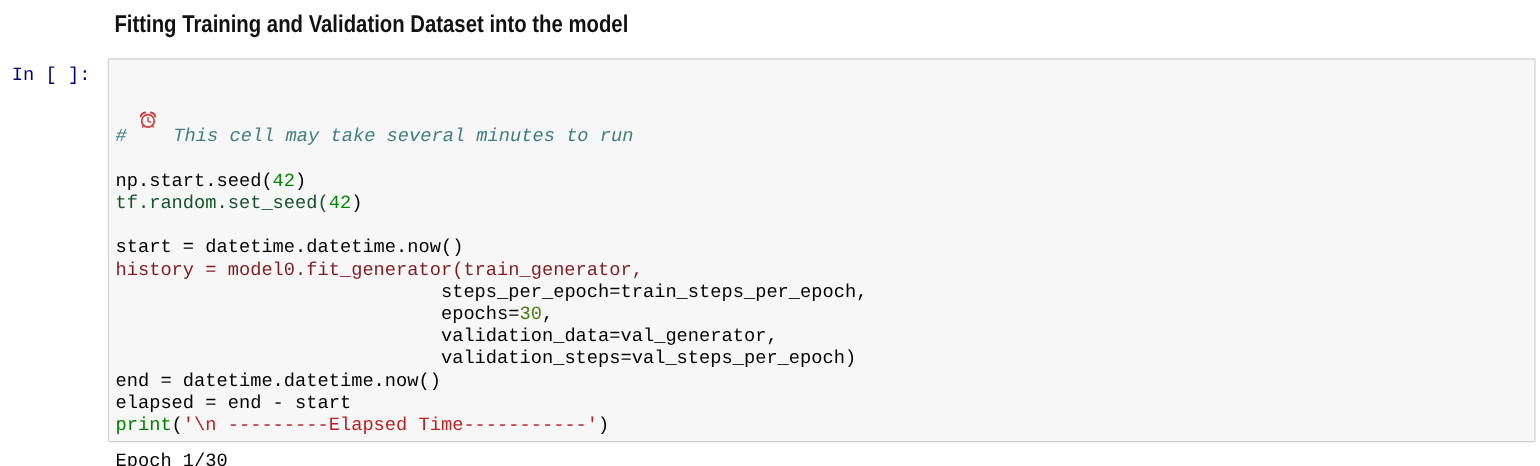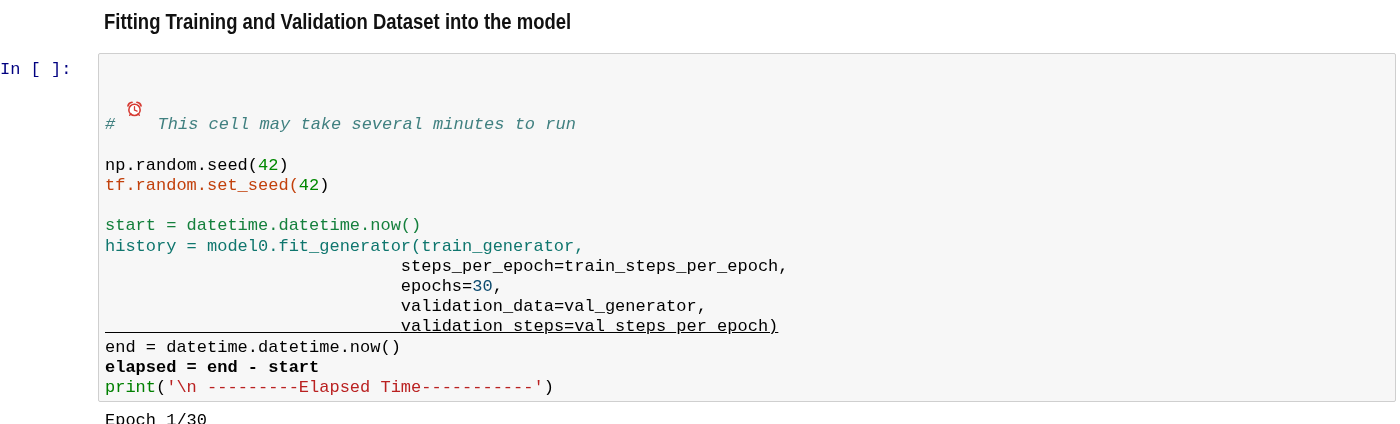--- a/index.html
+++ b/index.html
@@ -10,21 +10,21 @@
   .heading {
     position:absolute; left:104px; top:10px; margin:0;
     font-family:"Liberation Sans", sans-serif;
     font-size:22px; font-weight:bold; color:#111111;
     white-space:nowrap; line-height:24px;
     transform:scaleX(0.84); transform-origin:left top;
     letter-spacing:0px;
   }
   .prompt {
     position:absolute; left:0; top:60px; width:93px;
-    text-align:left;
+    text-align:center;
     font-family:"Liberation Mono","DejaVu Sans Mono", monospace;
     font-size:17px; line-height:20.2px; color:#000080;
     white-space:pre;
   }
   .cell {
     position:absolute; left:98px; top:53px; width:1298px;
     box-sizing:border-box;
     background:#f7f7f7; border:1px solid #cfcfcf; border-radius:2px;
     padding:6px 0 3px 6px;
   }
@@ -62,28 +62,28 @@
         <div class="cm-line"><span class="tok-com" style="color: rgb(64, 128, 128);"># </span><span class="inline-icon">
   <svg viewBox="0 0 24 24" width="17" height="17" xmlns="http://www.w3.org/2000/svg">
     <path d="M8.5,3.2 A6.5,6.5 0 0 0 2.8,8.4" fill="none" stroke="#d63a32" stroke-width="2.4" stroke-linecap="round"></path>
     <path d="M15.5,3.2 A6.5,6.5 0 0 1 21.2,8.4" fill="none" stroke="#d63a32" stroke-width="2.4" stroke-linecap="round"></path>
     <circle cx="12" cy="14" r="8" fill="#ffffff" stroke="#d63a32" stroke-width="2.2"></circle>
     <polyline points="12,9.5 12,14.3 15.6,15.8" fill="none" stroke="#d63a32" stroke-width="1.8" stroke-linecap="round"></polyline>
     <path d="M5.2,21.6 L7,19.6 M18.8,21.6 L17,19.6" fill="none" stroke="#d63a32" stroke-width="2" stroke-linecap="round"></path>
   </svg>
 </span><span class="tok-com" style="color: rgb(64, 128, 128); margin-top: 35px;"> This cell may take several minutes to run</span></div>
         <div class="cm-line"></div>
-        <div class="cm-line"><span style="color: rgb(0, 0, 0);">np.random.seed(</span><span style="color: rgb(0, 136, 0);">42</span><span style="color: rgb(0, 0, 0);">)</span></div>
-        <div class="cm-line"><span style="color: #c2410c;">tf.random.set_seed(</span><span style="color: rgb(0, 136, 0);">42</span><span style="color: rgb(0, 0, 0);">)</span></div>
+        <div class="cm-line"><span style="color: rgb(0, 0, 0);">np.start.seed(</span><span style="color: rgb(0, 136, 0);">42</span><span style="color: rgb(0, 0, 0);">)</span></div>
+        <div class="cm-line"><span style="color: #14532d;">tf.random.set_seed(</span><span style="color: rgb(0, 136, 0);">42</span><span style="color: rgb(0, 0, 0);">)</span></div>
         <div class="cm-line"></div>
-        <div class="cm-line"><span style="color: #15803d; margin-top: 35px;">start = datetime.datetime.now()</span></div>
-        <div class="cm-line"><span style="color: #0f766e;">history = model0.fit_generator(train_generator,</span></div>
+        <div class="cm-line"><span style="color: #000000; margin-top: 35px;">start = datetime.datetime.now()</span></div>
+        <div class="cm-line"><span style="color: #7f1d1d;">history = model0.fit_generator(train_generator,</span></div>
         <div class="cm-line"><span style="color: rgb(0, 0, 0);">                             steps_per_epoch=train_steps_per_epoch,</span></div>
-        <div class="cm-line"><span style="color: rgb(0, 0, 0); text-align: center;">                             epochs=</span><span style="color: #0c4a6e;">30</span><span style="color: rgb(0, 0, 0);">,</span></div>
+        <div class="cm-line"><span style="color: rgb(0, 0, 0); text-align: center;">                             epochs=</span><span style="color: #4d7c0f;">30</span><span style="color: rgb(0, 0, 0);">,</span></div>
         <div class="cm-line"><span style="color: rgb(0, 0, 0);">                             validation_data=val_generator,</span></div>
-        <div class="cm-line"><span style="color: rgb(0, 0, 0); text-decoration: underline;">                             validation_steps=val_steps_per_epoch)</span></div>
+        <div class="cm-line"><span style="color: rgb(0, 0, 0);">                             validation_steps=val_steps_per_epoch)</span></div>
         <div class="cm-line"><span style="color: rgb(0, 0, 0);">end = datetime.datetime.now()</span></div>
-        <div class="cm-line"><span style="color: rgb(0, 0, 0); font-weight: bold;">elapsed = end - start</span></div>
+        <div class="cm-line"><span style="color: rgb(0, 0, 0);">elapsed = end - start</span></div>
         <div class="cm-line"><span style="color: rgb(0, 128, 0);">print</span><span style="color: rgb(0, 0, 0);">(</span><span style="color: rgb(186, 33, 33);">'\n ---------Elapsed Time-----------'</span><span style="color: rgb(0, 0, 0);">)</span></div>
       </div>
   </div>
   <div class="output-line">Epoch 1/30</div>
 </div>
 
 </body></html>

